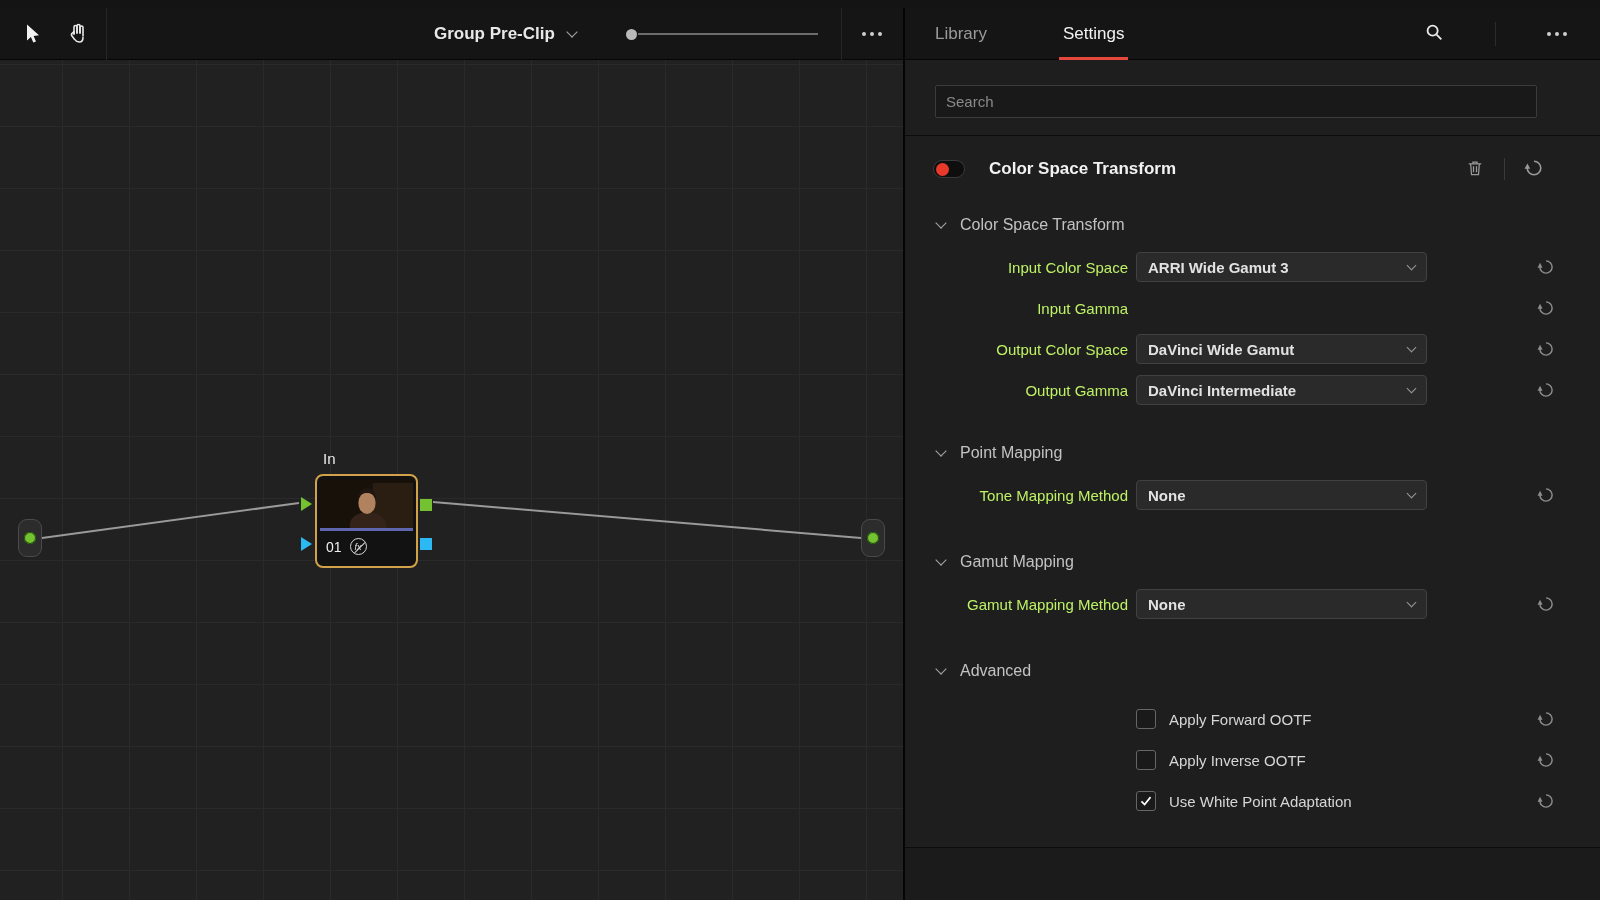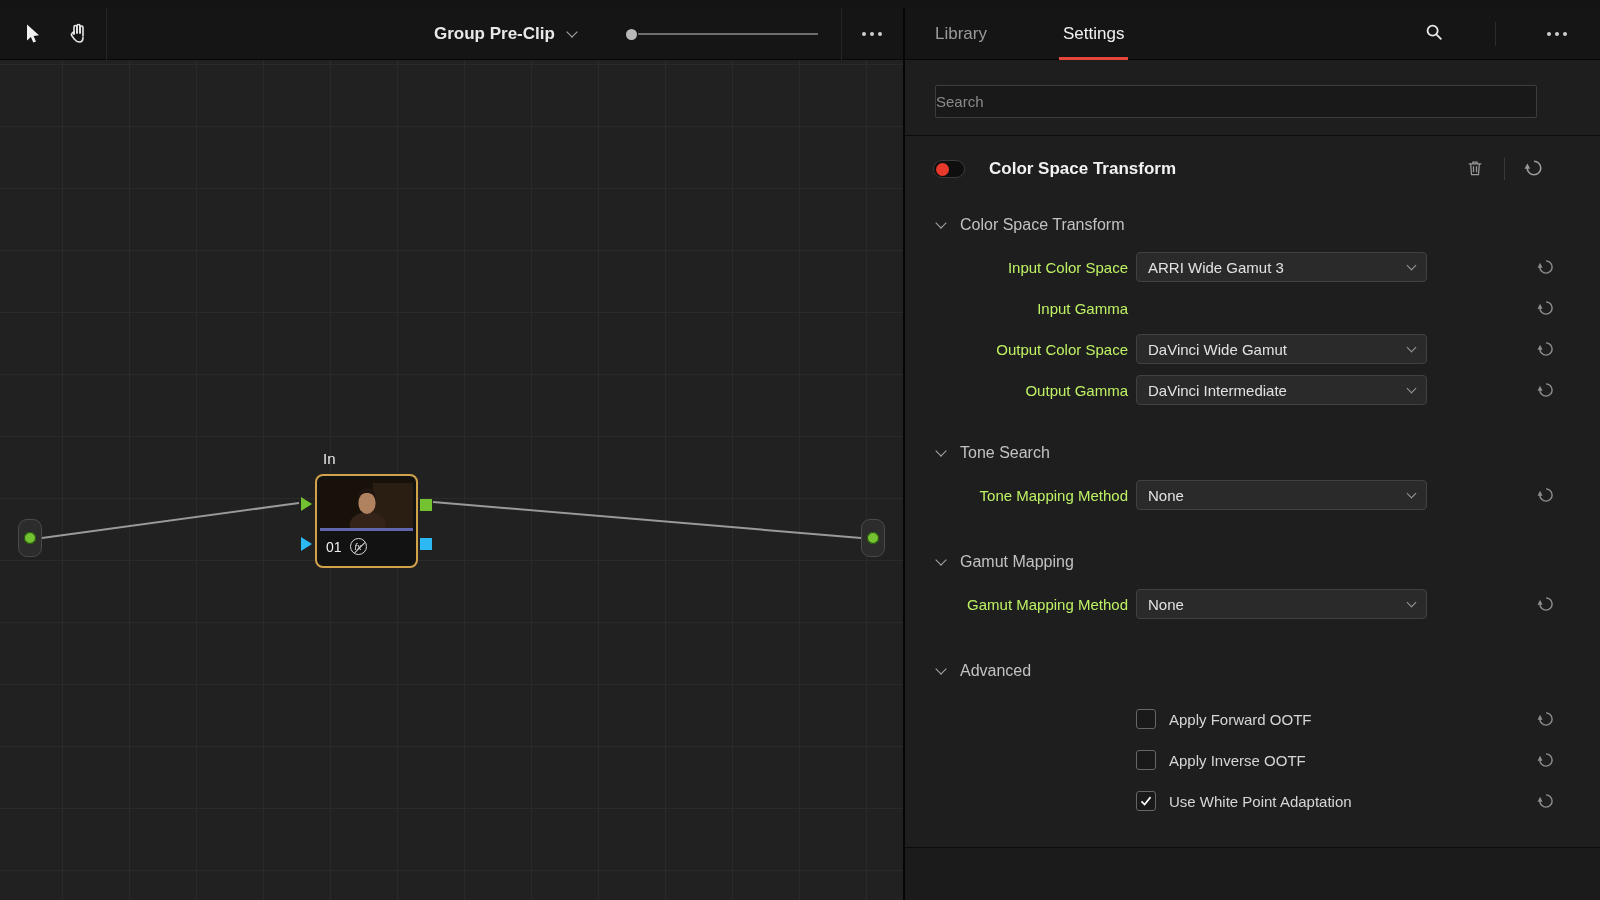--- a/index.html
+++ b/index.html
@@ -63,21 +63,21 @@
   .tab { font-size:17px; color:#9a9a9a; height:52px; display:flex; align-items:center; cursor:pointer; position:relative; }
   .tab.tab-library { margin-left:30px; }
   .tab.tab-settings { margin-left:38px; color:#f2f2f2; font-weight:400; }
   .tab-underline { position:absolute; left:-4px; right:-4px; bottom:0; height:3px; background:#e5483a; }
   .icon-btn { background:none; border:none; cursor:pointer; display:flex; align-items:center; justify-content:center;
               width:34px; height:52px; }
   .ptb-sep { width:1px; height:24px; background:#2c2c2c; margin:0 6px; }
 
   .pane-body { flex:1; display:flex; flex-direction:column; overflow:hidden; }
   .search-box { margin:25px 63px 0 30px; height:33px; background:#191919; border:1px solid #3c3c3c;
-                border-radius:2px; color:#ec4899; font-size:15px; padding:0 0; outline:none;
+                border-radius:2px; color:#ec4899; font-size:15px; padding:0 10px; outline:none;
                 font-family:"Liberation Sans", sans-serif; }
   .search-box::placeholder { color:#8a8a8a; }
   .hr { margin-top:17px; height:1px; background:#0c0c0c; flex:none; }
 
   .plugin-header { height:66px; display:flex; align-items:center; padding:0 56px 0 28px; flex:none; }
   .toggle { width:32px; height:18px; border-radius:9px; background:#0e0e0e; border:1px solid #3a3a3a;
             position:relative; cursor:pointer; flex:none; }
   .toggle .knob { position:absolute; left:2px; top:1.5px; width:13px; height:13px; border-radius:50%; background:#e8392a; }
   .plugin-title { margin-left:24px; color:#f2f2f2; font-size:17px; font-weight:700; }
   .ph-sep { width:1px; height:22px; background:#3a3a3a; margin:0 19px; }
@@ -86,21 +86,21 @@
 
   .section-header { display:flex; align-items:center; margin:10px 0 14px 32px; height:26px; cursor:pointer; flex:none; }
   .section-header .schev { width:8px; height:8px; border-right:1.7px solid #a8a8a8; border-bottom:1.7px solid #a8a8a8;
                            transform:rotate(45deg); margin-top:-4px; }
   .section-header .stitle { margin-left:15px; color:#c2c2c2; font-size:16px; }
   .mt24 { margin-top:24px; } .mt28 { margin-top:28px; }
 
   .prow { display:flex; align-items:center; height:30px; margin:0 0 11px 0; padding-left:30px; flex:none; }
   .plabel { width:193px; text-align:right; margin-right:8px; color:#bef264; font-size:15px; white-space:nowrap; }
   .dropdown { width:291px; height:30px; background:#2a2a2a; border:1px solid #414141; border-radius:4px;
-              display:flex; align-items:center; padding:0 11px; cursor:pointer; }
+              display:flex; align-items:center; padding:0 11px; cursor:pointer;font-weight:bold; }
   .ddvalue { color:#e2e2e2; font-size:15px; }
   .ddchev { margin-left:auto; width:7px; height:7px; border-right:1.6px solid #9a9a9a; border-bottom:1.6px solid #9a9a9a;
             transform:rotate(45deg); margin-top:-3px; }
   .reset-btn { margin-left:auto; margin-right:45px; background:none; border:none; cursor:pointer; color:#8d8d8d;
                display:flex; align-items:center; }
   .swap-row { padding-left:231px; margin:12px 0 0 0; flex:none; }
   .swap-btn { width:118px; height:30px; border-radius:15px; background:#2d2d2d; border:1px solid #383838;
               color:#c9c9c9; font-size:15px; cursor:pointer; font-family:"Liberation Sans", sans-serif; }
 
   .checkbox { width:20px; height:20px; border:1px solid #666; border-radius:3px; background:#1a1a1a;
@@ -308,21 +308,21 @@
             <svg width="18" height="18" viewBox="0 0 20 20">
               <path d="M10 3.2 A6.8 6.8 0 1 1 3.2 10" fill="none" stroke="currentColor" stroke-width="1.6"></path>
               <path d="M0.6 10.8 L6.2 10.8 L3.4 5.4 Z" fill="currentColor"></path>
             </svg>
           </button>
       </div>
 
 
       <div class="section-header mt24">
         <span class="schev"></span>
-        <span class="stitle">Tone Search</span>
+        <span class="stitle">Point Mapping</span>
       </div>
 
       <div class="prow">
         <span class="plabel">Tone Mapping Method</span>
         <div class="dropdown">
           <span class="ddvalue">None</span>
           <span class="ddchev"></span>
         </div>
         <button class="reset-btn">
             <svg width="18" height="18" viewBox="0 0 20 20">

